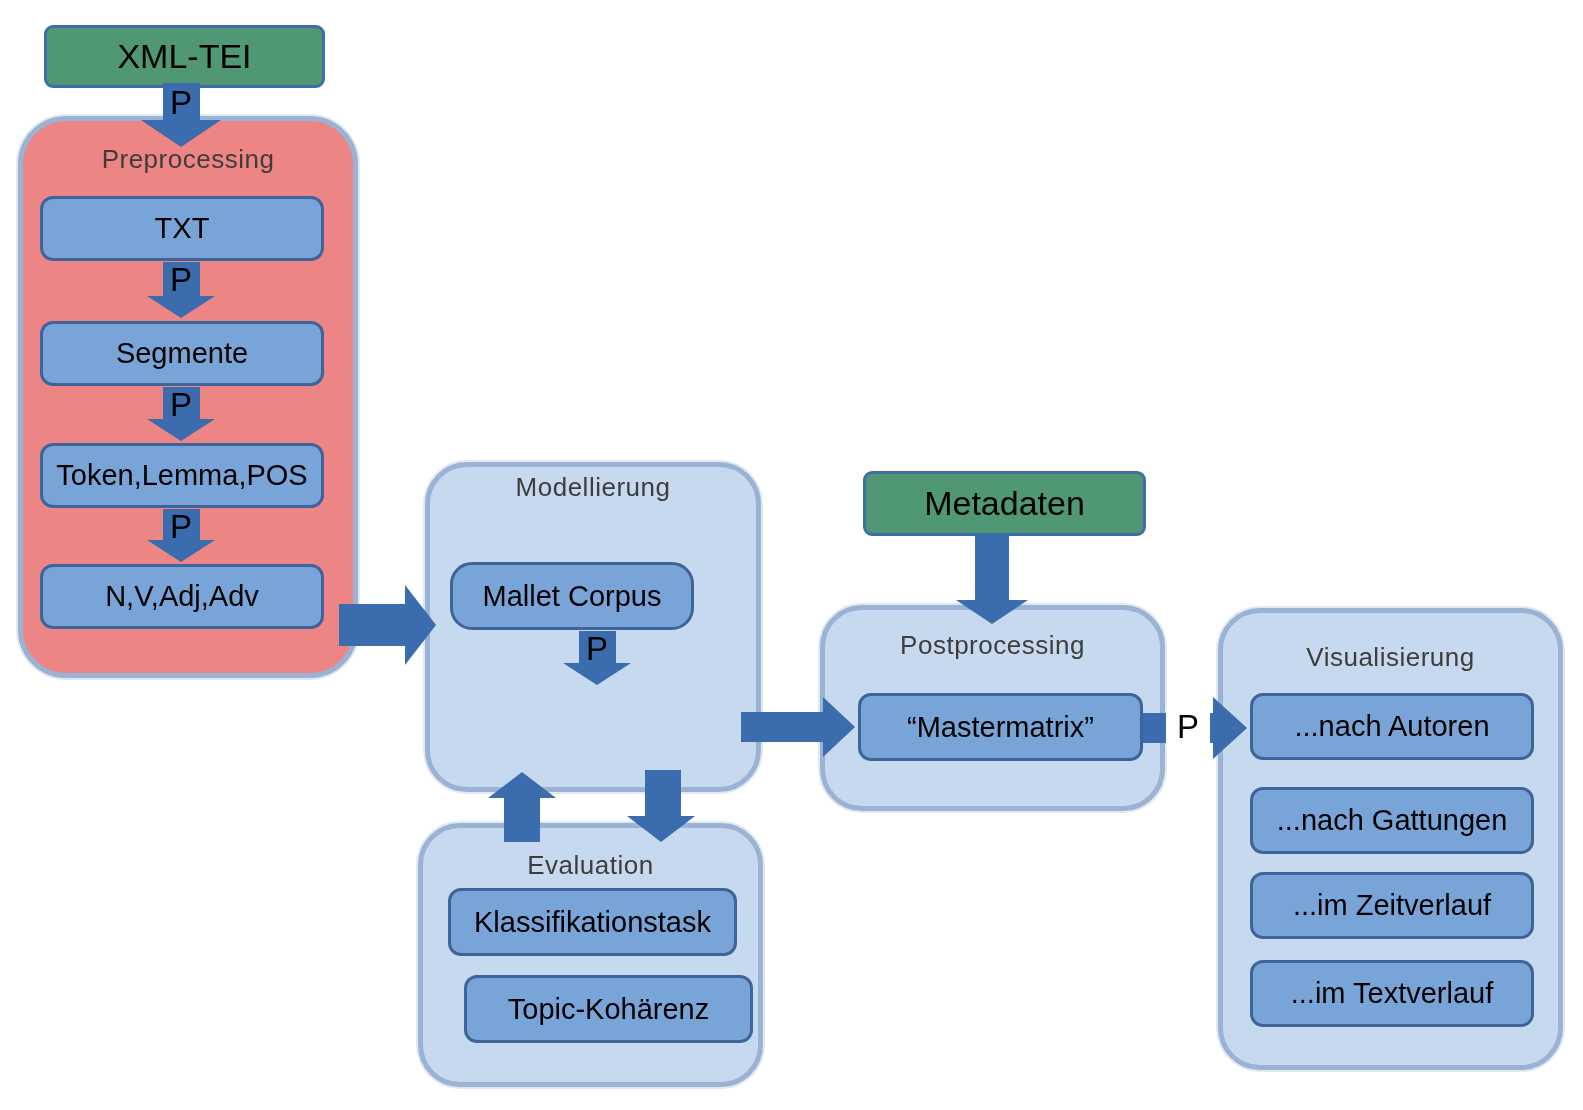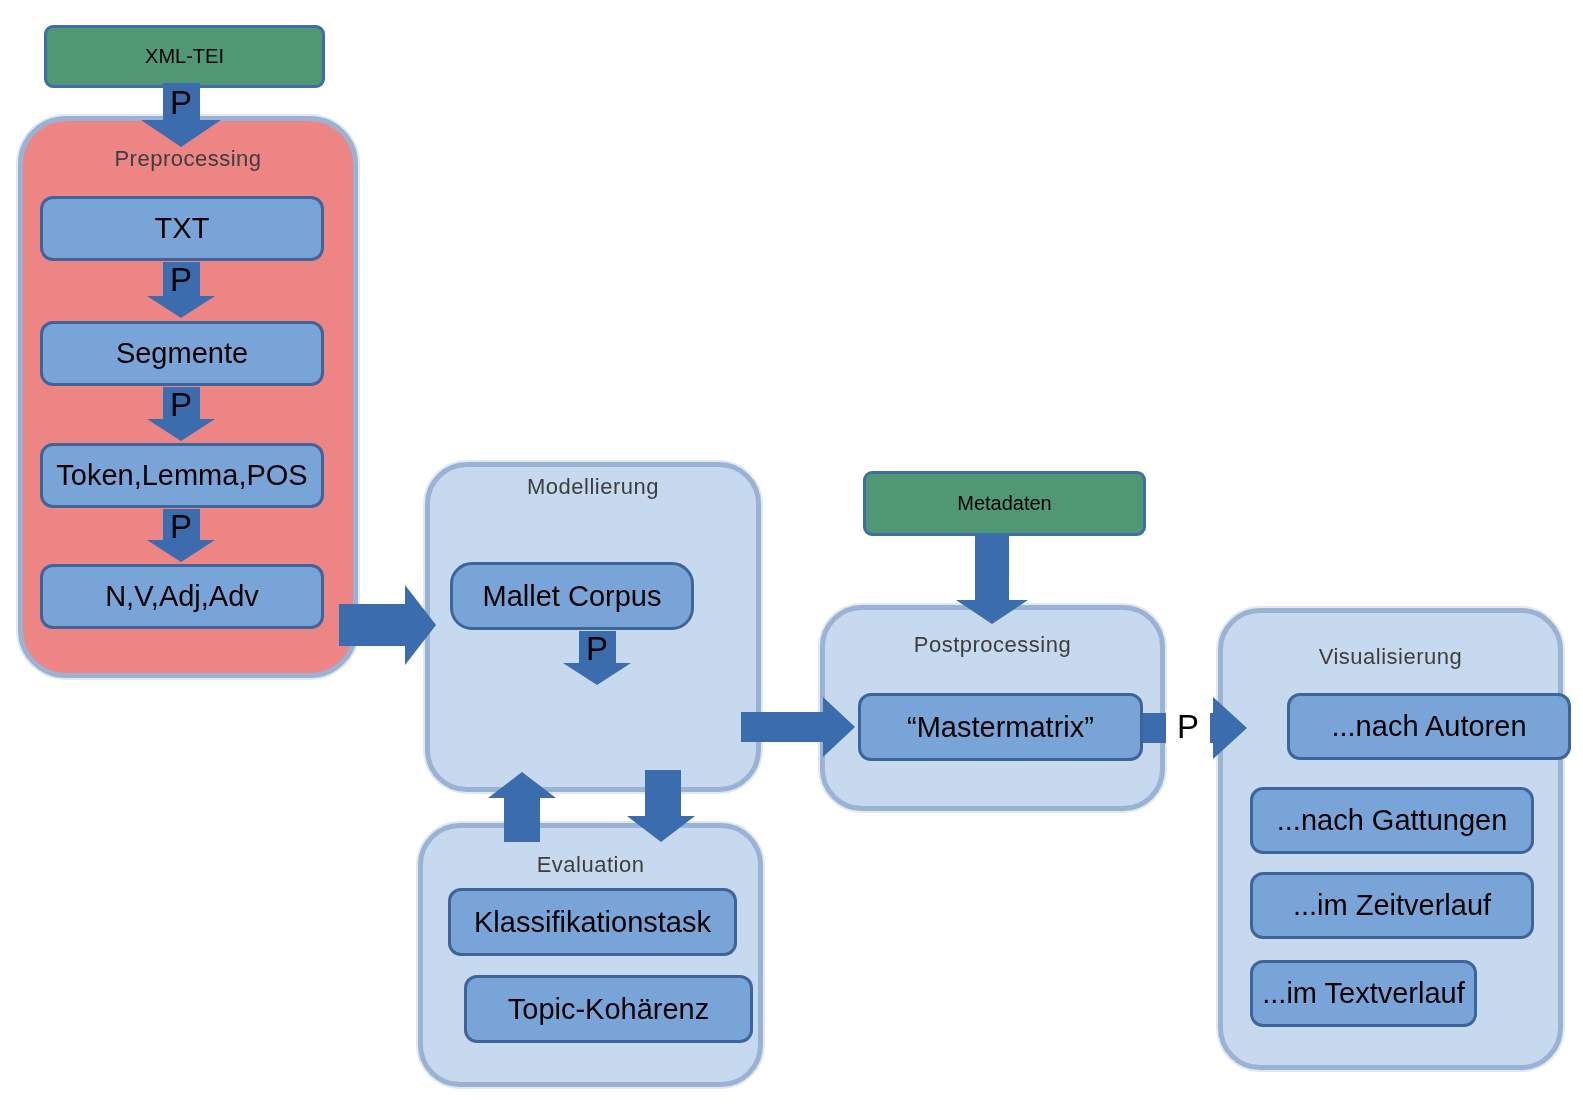--- a/index.html
+++ b/index.html
@@ -15,32 +15,32 @@
   .container {
     position: absolute;
     border: 5px solid var(--container-border, #9ab3d5);
     box-shadow: 0 0 0 2px rgba(200,214,232,0.55);
   }
   .container.red  { background: var(--red-container-fill, #ee8585); border-radius: 48px; }
   .container.blue { background: var(--blue-container-fill, #c7d9ee); border-radius: 42px; }
   .ctitle {
     position: absolute;
     text-align: center;
-    font-size: 22px;
+    font-size: 26px;
     line-height: 38px;
     color: var(--title-color, #3d3d3d);
     letter-spacing: 0.5px;
   }
   .gnode {
     position: absolute;
     background: var(--green-node-fill, #4f9873);
     border: 3px solid var(--green-node-border, #3e6da8);
     border-radius: 9px;
     display: flex; align-items: center; justify-content: center;
-    font-size: 20px;
+    font-size: 34px;
     color: #000;
   }
   .step {
     position: absolute;
     background: var(--step-fill, #79a4d8);
     border: 3px solid var(--step-border, #3e6499);
     border-radius: 13px;
     display: flex; align-items: center; justify-content: center;
     font-size: 29px;
     color: #000;
@@ -78,24 +78,24 @@
 
   <div class="step" style="left:40px; top:196px; width:284px; height:65px;">TXT</div>
   <div class="step" style="left:40px; top:321px; width:284px; height:65px;">Segmente</div>
   <div class="step" style="left:40px; top:443px; width:284px; height:65px;">Token,Lemma,POS</div>
   <div class="step" style="left:40px; top:564px; width:284px; height:65px;">N,V,Adj,Adv</div>
 
   <div class="step" style="left:450px; top:562px; width:244px; height:68px;border-radius:22px;">Mallet Corpus</div>
 
   <div class="step" style="left:858px; top:693px; width:285px; height:68px;">“Mastermatrix”</div>
 
-  <div class="step" style="left:1250px; top:693px; width:284px; height:67px;margin-left:37px;">...nach Autoren</div>
+  <div class="step" style="left:1250px; top:693px; width:284px; height:67px;">...nach Autoren</div>
   <div class="step" style="left:1250px; top:787px; width:284px; height:67px;">...nach Gattungen</div>
   <div class="step" style="left:1250px; top:872px; width:284px; height:67px;">...im Zeitverlauf</div>
-  <div class="step" style="left:1250px; top:960px; width:227px; height:67px;">...im Textverlauf</div>
+  <div class="step" style="left:1250px; top:960px; width:284px; height:67px;">...im Textverlauf</div>
 
   <div class="step" style="left:448px; top:888px; width:289px; height:68px;">Klassifikationstask</div>
   <div class="step" style="left:448px; top:975px; width:289px; height:68px;margin-left:16px;">Topic-Kohärenz</div>
 
   <div class="stem" style="left:163px; top:83px; width:37px; height:40px;"></div>
   <div class="head" style="left:141px; top:120px; border-left:40px solid transparent; border-right:40px solid transparent; border-top:27px solid var(--arrow-color,#3a6cae);"></div>
   <div class="plabel" style="left:159px; top:85px; width:44px;">P</div>
 
   <div class="stem" style="left:163px; top:262px; width:37px; height:36px;"></div>
   <div class="head" style="left:147px; top:296px; border-left:34px solid transparent; border-right:34px solid transparent; border-top:22px solid var(--arrow-color,#3a6cae);"></div>

